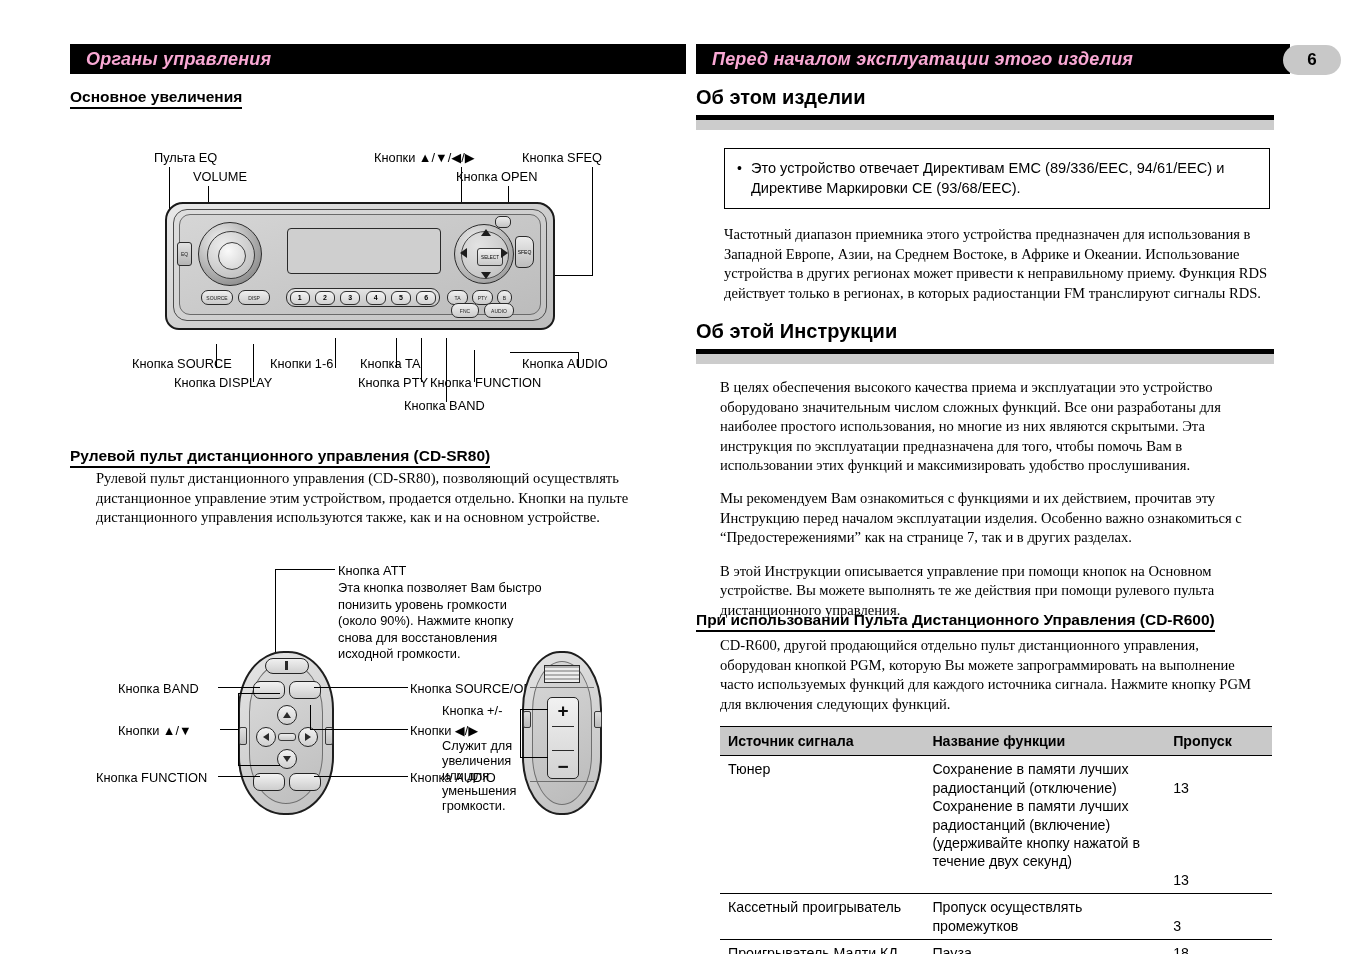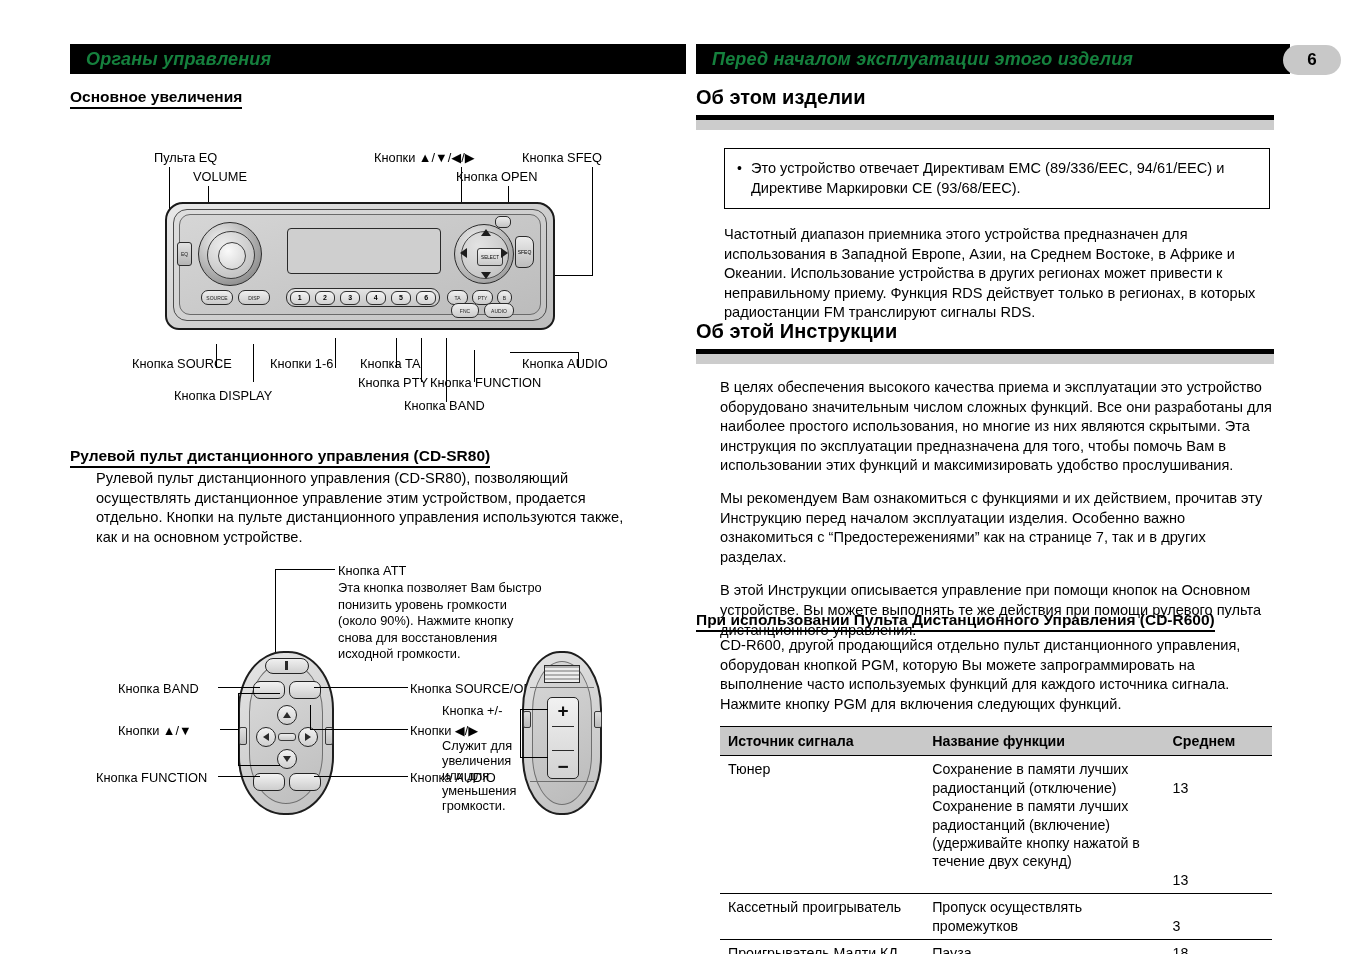--- a/index.html
+++ b/index.html
@@ -8,21 +8,21 @@
     background:#ffffff;
     font-family:"Liberation Sans","DejaVu Sans",sans-serif;
     color:#000;
     overflow:hidden;
     position:relative;
   }
   .page{position:relative;width:1348px;height:954px;}
 
   
   .blackbar{
-    background:#000;color:#15803d;
+    background:#000;color:#f9a8d4;
     font-style:italic;font-weight:bold;
     display:flex;align-items:center;
     padding-left:16px;
     letter-spacing:.2px;
   }
   .page-badge{
     position:absolute;top:45px;left:1283px;
     width:58px;height:30px;border-radius:15px;
     background:#c8c8c8;color:#000;
     font-size:17px;font-weight:bold;
@@ -35,20 +35,21 @@
   .rule-gray{height:10px;background:#cccccc;}
   .h3{
     font-size:15.5px;font-weight:bold;
     border-bottom:2px solid #000;
     display:inline-block;
     padding-bottom:1px;
   }
   .p{
     font-size:14.6px;line-height:19.6px;
     text-align:left;
+    font-family:Liberation Serif, serif;
   }
   .lbl{
     position:absolute;font-size:12.8px;white-space:nowrap;line-height:15px;
   }
   .ln{position:absolute;background:#000;}
   .vln{width:1px;}
   .hln{height:1px;}
   #bar-left{width:600px;height:30px;font-size:18px;}
   #sub-main-unit{position:absolute;left:70px;top:88px;}
 
@@ -357,21 +358,21 @@
     <div class="ln vln" style="left:183px;top:204px;height:38px;"></div>
     <div class="ln vln" style="left:265px;top:198px;height:30px;"></div>
     <div class="ln vln" style="left:326px;top:198px;height:30px;"></div>
     <div class="ln vln" style="left:351px;top:198px;height:44px;"></div>
     <div class="ln vln" style="left:376px;top:198px;height:64px;"></div>
     <div class="ln vln" style="left:404px;top:210px;height:32px;"></div>
     <div class="ln vln" style="left:508px;top:212px;height:16px;"></div>
     <div class="ln hln" style="left:440px;top:212px;width:69px;"></div>
 
     <div class="lbl" style="left:62px;top:216px;">Кнопка SOURCE</div>
-    <div class="lbl" style="left:104px;top:248px;">Кнопка DISPLAY</div>
+    <div class="lbl" style="left:104px;top:235px;">Кнопка DISPLAY</div>
     <div class="lbl" style="left:200px;top:216px;">Кнопки 1-6</div>
     <div class="lbl" style="left:290px;top:216px;">Кнопка TA</div>
     <div class="lbl" style="left:288px;top:235px;">Кнопка PTY</div>
     <div class="lbl" style="left:360px;top:235px;">Кнопка FUNCTION</div>
     <div class="lbl" style="left:334px;top:258px;">Кнопка BAND</div>
     <div class="lbl" style="left:452px;top:216px;">Кнопка AUDIO</div>
   </div>
 
   <div class="h3" style="position:absolute;left:70px;top:447px;">Рулевой пульт дистанционного управления (CD-SR80)</div>
   <div class="p" style="position:absolute;left:96px;top:469px;width:548px;">Рулевой пульт дистанционного управления (CD-SR80), позволяющий осуществлять дистанционное управление этим устройством, продается отдельно. Кнопки на пульте дистанционного управления используются также, как и на основном устройстве.</div>
@@ -485,21 +486,21 @@
 
   <div style="position:absolute;left:696px;top:611px;width:578px;">
     <div class="h3">При использовании Пульта Дистанционного Управления (CD-R600)</div>
     <div class="p" style="margin-top:4px;margin-left:24px;width:552px;">CD-R600, другой продающийся отдельно пульт дистанционного управления, оборудован кнопкой PGM, которую Вы можете запрограммировать на выполнение часто используемых функций для каждого источника сигнала. Нажмите кнопку PGM для включения следующих функций.</div>
 
     <table class="tbl" style="margin-top:12px;margin-left:24px;width:552px;">
       <thead>
         <tr>
           <th style="width:205px;">Источник сигнала</th>
           <th style="width:250px;">Название функции</th>
-          <th style="width:97px;">Среднем</th>
+          <th style="width:97px;">Пропуск</th>
         </tr>
       </thead>
       <tbody>
         <tr>
           <td>Тюнер</td>
           <td>
             <div>Сохранение в памяти лучших радиостанций (отключение)</div>
             <div>Сохранение в памяти лучших радиостанций (включение) (удерживайте кнопку нажатой в течение двух секунд)</div>
           </td>
           <td class="pg">

